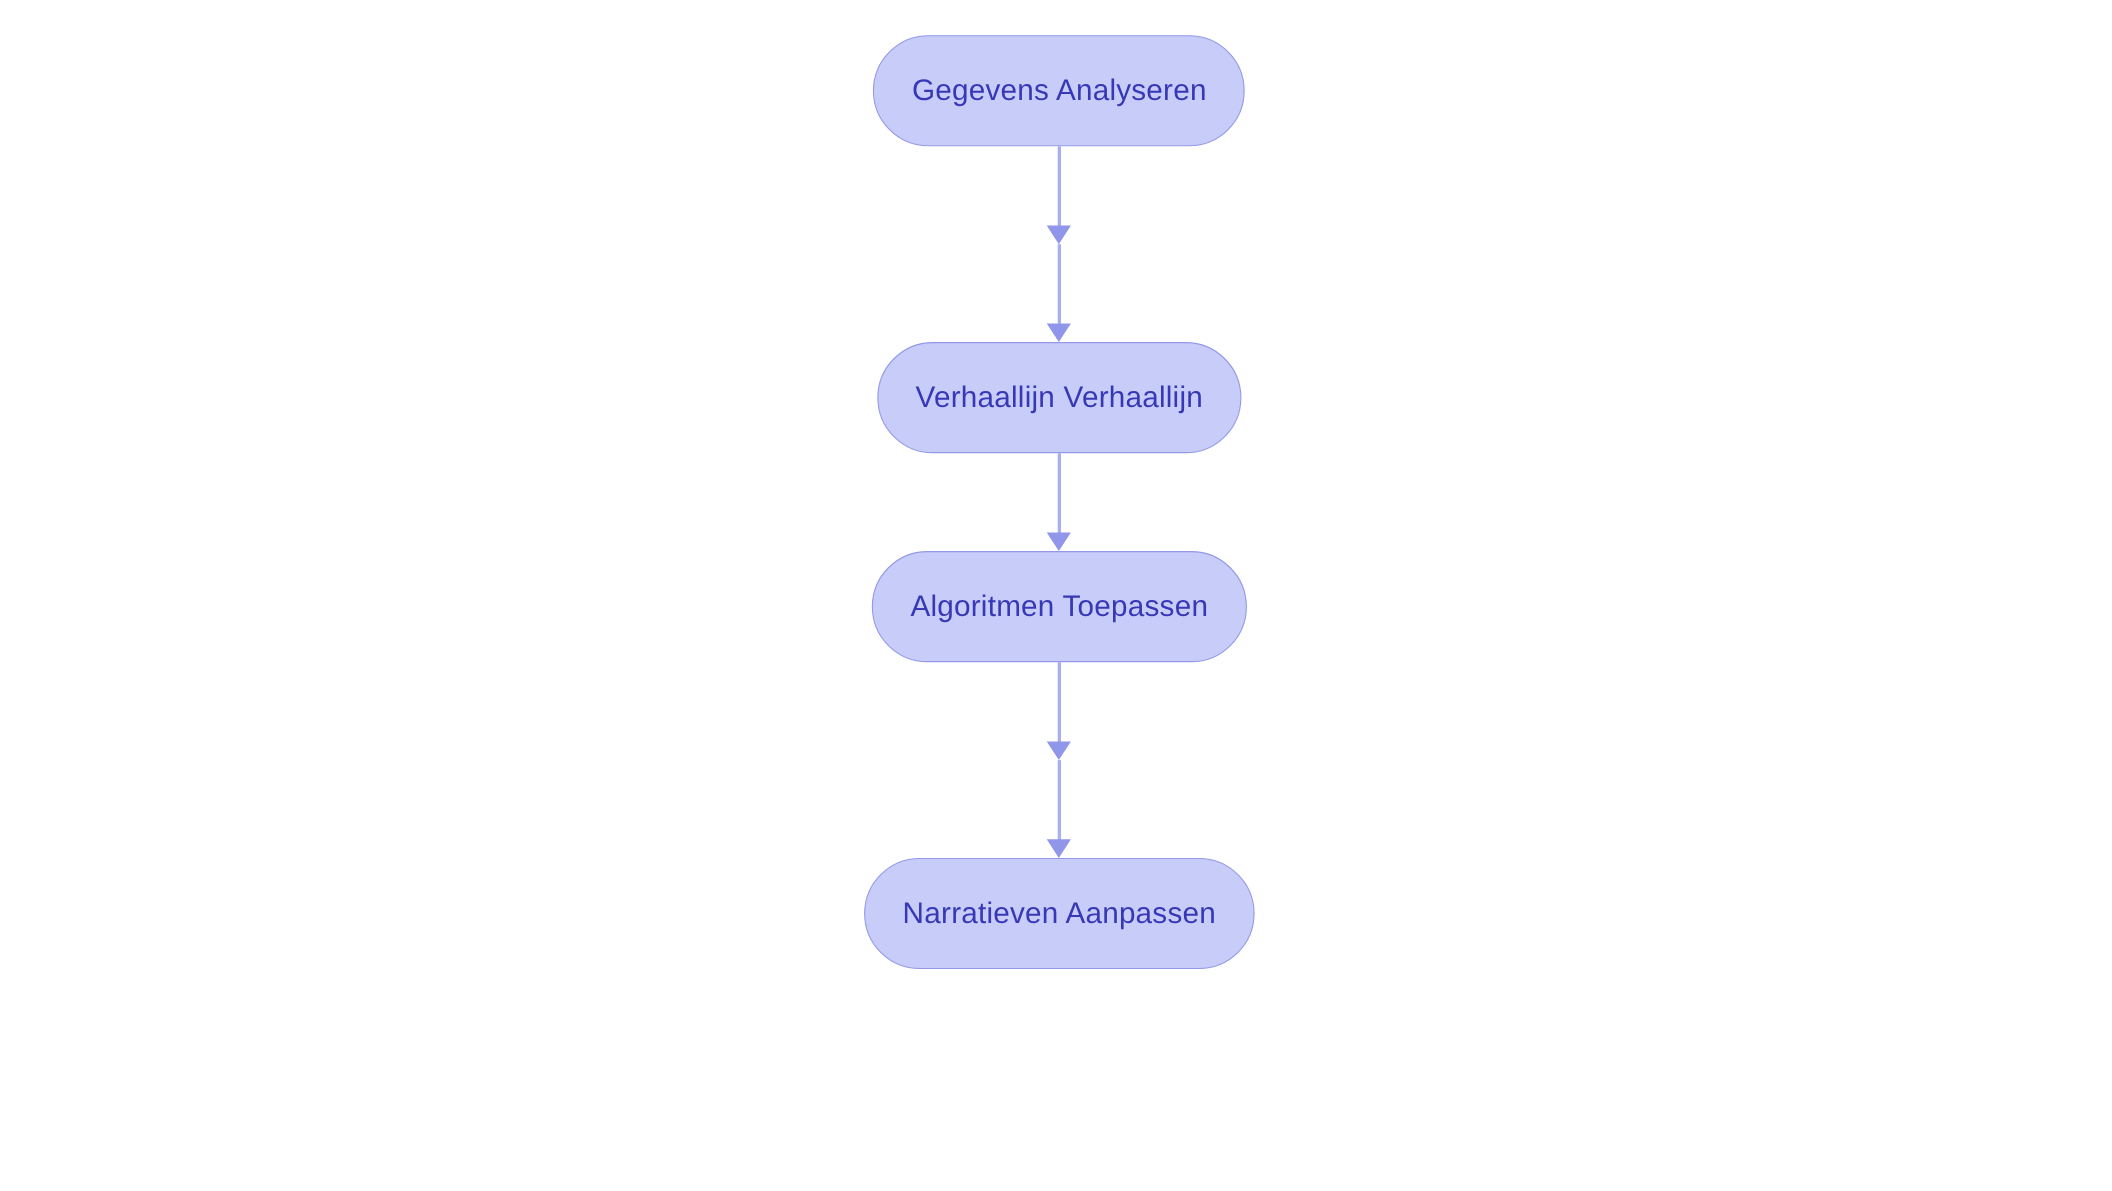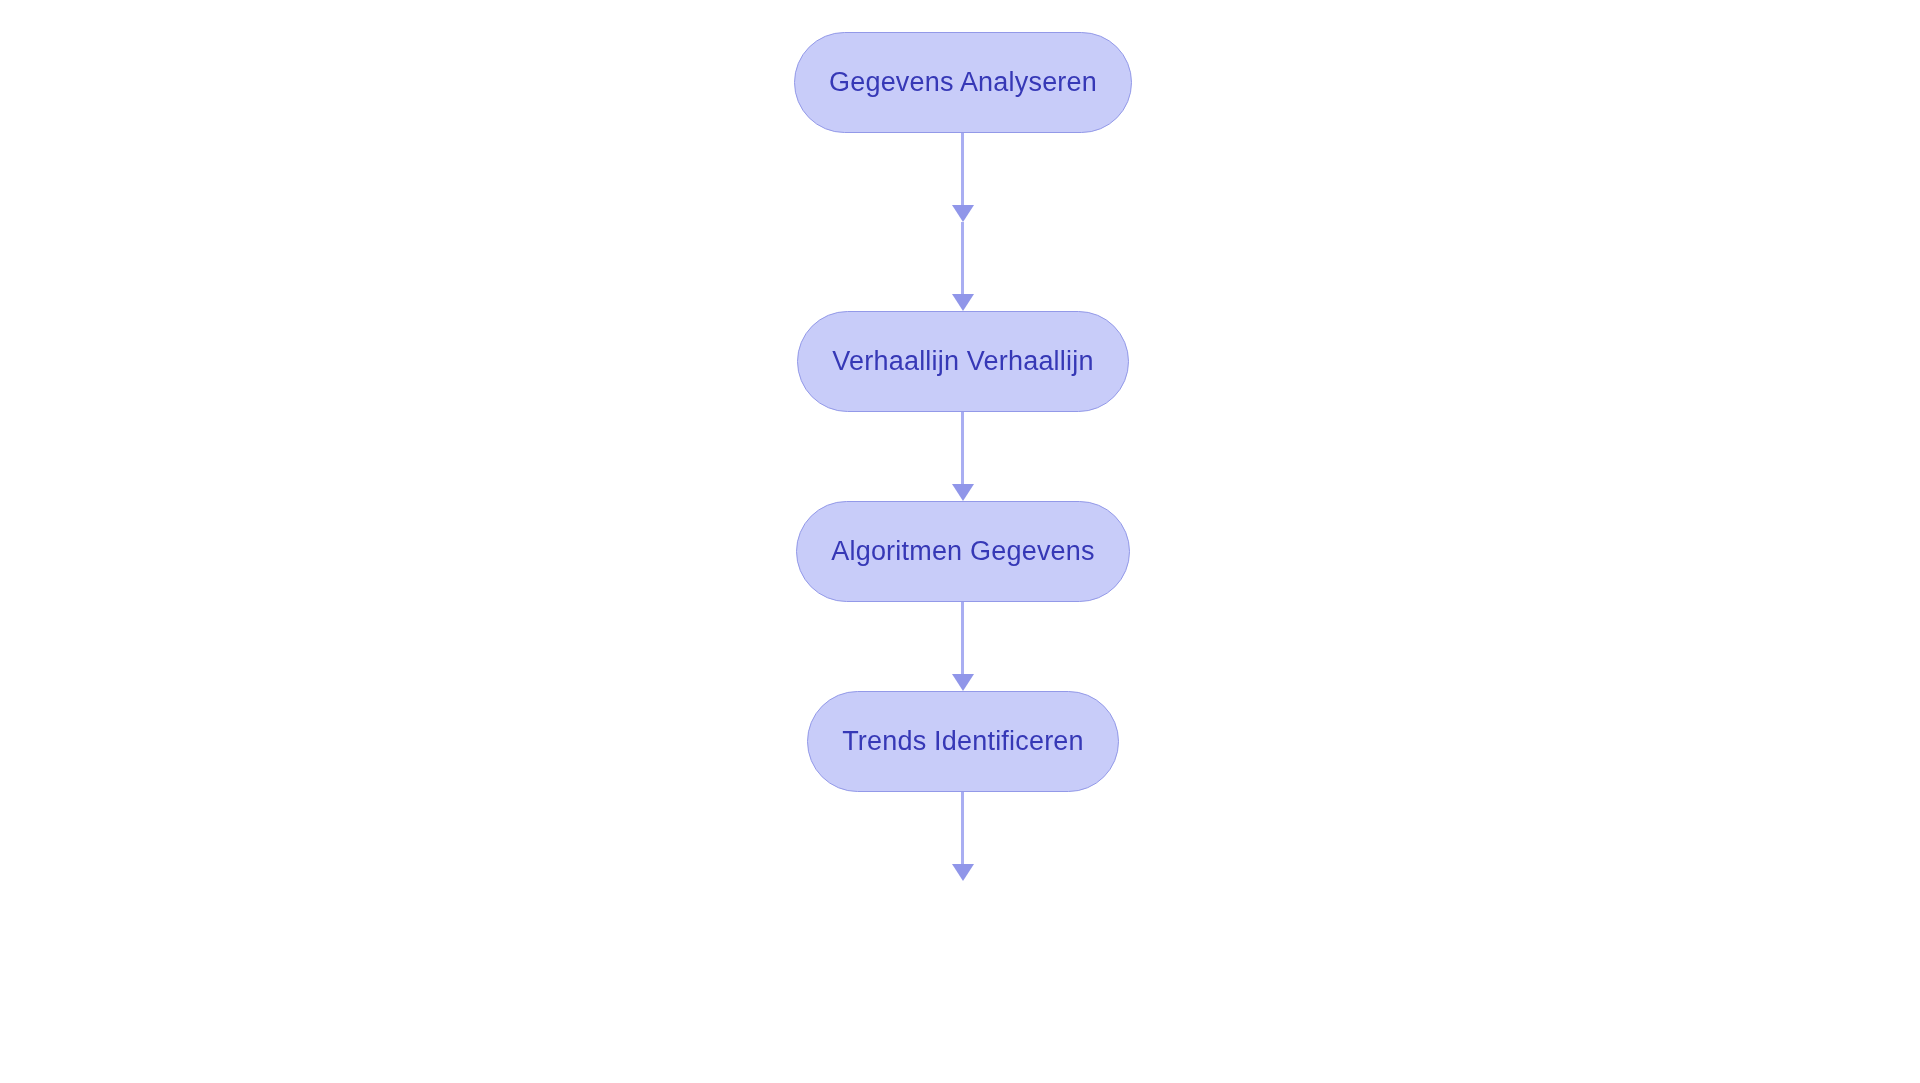--- a/index.html
+++ b/index.html
@@ -80,32 +80,32 @@
     <div class="node">
       <span class="node-label">Verhaallijn Verhaallijn</span>
     </div>
 
     <div class="arrow">
       <div class="arrow-line"></div>
       <div class="arrow-head"></div>
     </div>
 
     <div class="node">
-      <span class="node-label">Algoritmen Gegevens</span>
-    </div>
-
-    <div class="arrow">
-      <div class="arrow-line"></div>
-      <div class="arrow-head"></div>
-    </div>
-
-    <div class="node">
-      <span class="node-label">Trends Identificeren</span>
+      <span class="node-label">Algoritmen Toepassen</span>
     </div>
 
     <div class="arrow">
       <div class="arrow-line"></div>
       <div class="arrow-head"></div>
     </div>
 
 
+    <div class="arrow">
+      <div class="arrow-line"></div>
+      <div class="arrow-head"></div>
+    </div>
+
+    <div class="node">
+      <span class="node-label">Narratieven Aanpassen</span>
+    </div>
+
   </div>
 </div>
 
 </body></html>

